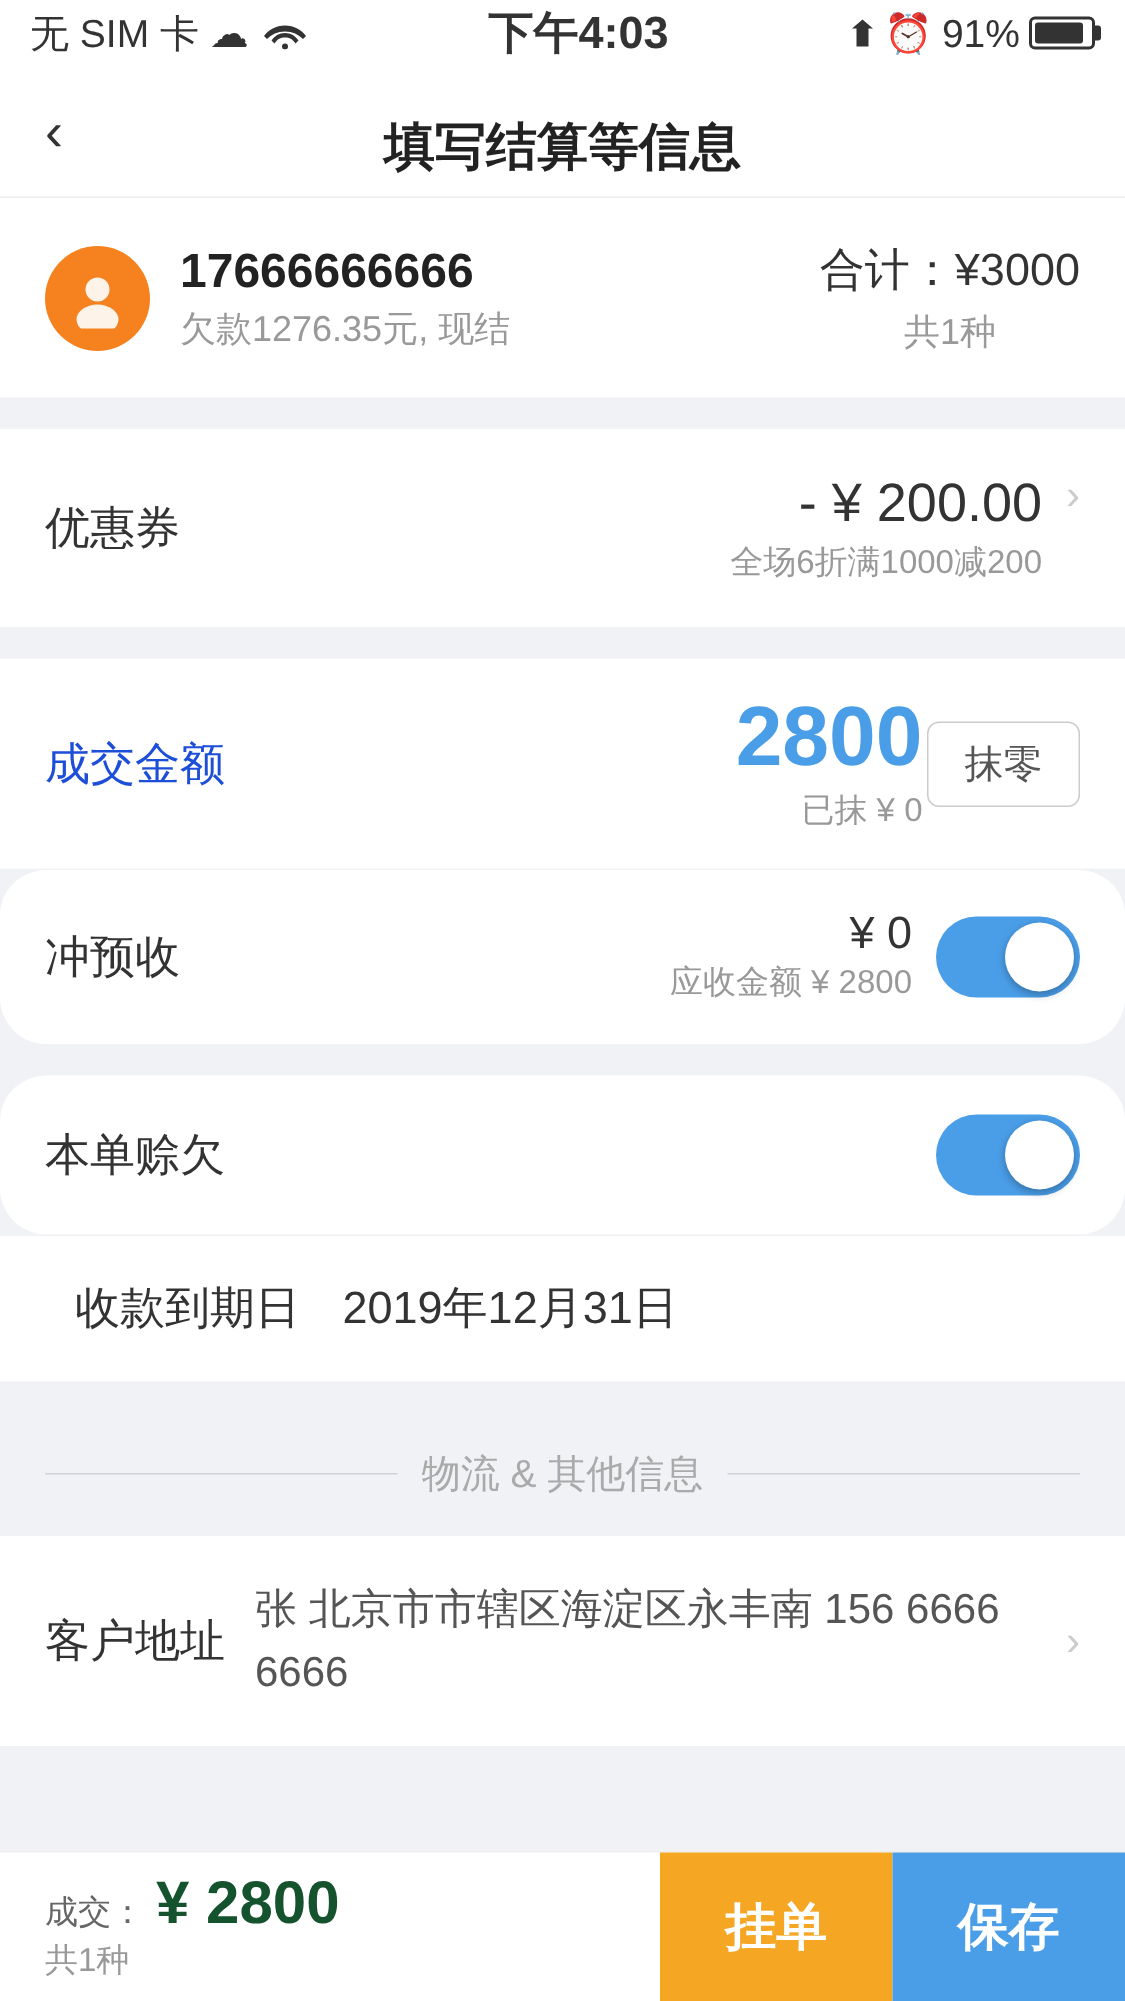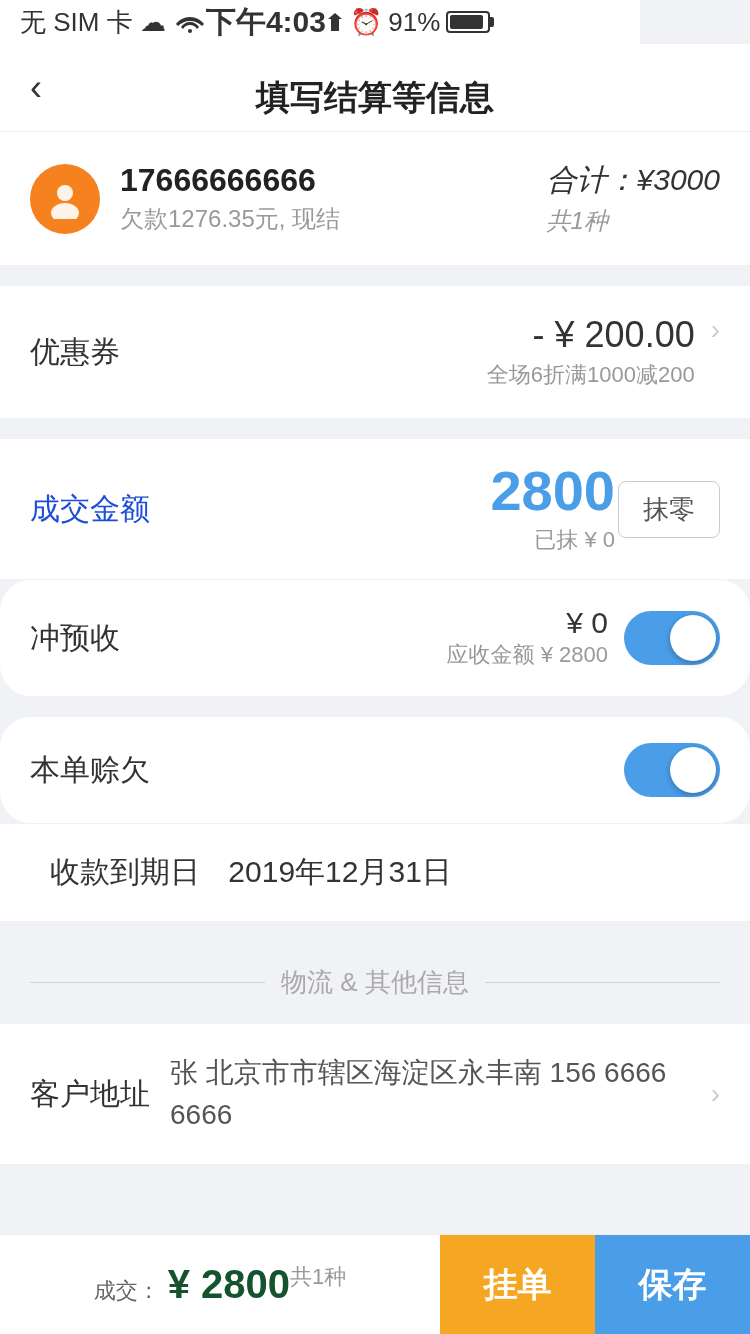--- a/index.html
+++ b/index.html
@@ -8,25 +8,26 @@
       width: 750px;
       min-height: 1334px;
       font-family: -apple-system, 'PingFang SC', 'Helvetica Neue', sans-serif;
       background: #f0f2f5;
       color: #333;
       font-size: 28px;
     }
 
     
     .status-bar {
-      width: 640px;
+      width: 750px;
       height: 44px;
       background: #fff;
       display: flex;
       align-items: center;
+      justify-content: space-between;
       padding: 16px 20px;
       font-size: 26px;
       font-weight: 500;
     }
     .status-left { display: flex; align-items: center; gap: 8px; }
     .status-center { font-size: 30px; font-weight: 600; }
     .status-right { display: flex; align-items: center; gap: 6px; font-size: 26px; }
     .battery-icon {
       width: 44px; height: 22px;
       border: 2px solid #333;
@@ -113,22 +114,21 @@
       font-size: 32px;
       font-weight: 600;
       color: #222;
     }
     .customer-info .sub {
       font-size: 24px;
       color: #999;
       margin-top: 4px;
     }
     .customer-right {
-      text-align: left;
-      font-style: italic;
+      text-align: center;
     }
     .customer-right .total {
       font-size: 30px;
       color: #333;
       font-weight: 500;
     }
     .customer-right .count {
       font-size: 24px;
       color: #999;
       margin-top: 4px;
@@ -315,21 +315,21 @@
       bottom: 0;
       width: 750px;
       height: 100px;
       display: flex;
       align-items: center;
       background: #fff;
       border-top: 1px solid #eee;
     }
     .bottom-info {
       display: flex;
-      flex-direction: row;
+      flex-direction: column;
       justify-content: center;
       padding: 0 30px;
       flex: 1;
     }
     .bottom-deal {
       font-size: 22px;
       color: #666;
     }
     .bottom-amount {
       font-size: 40px;

